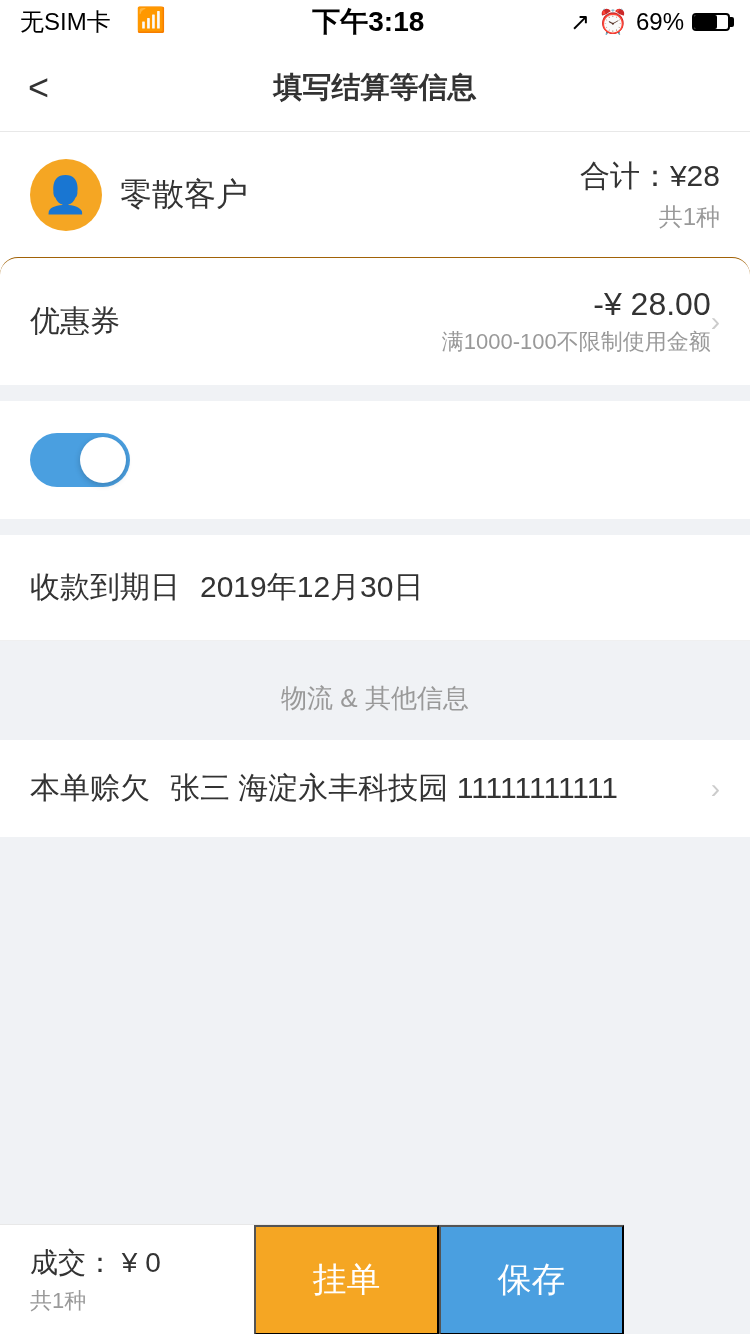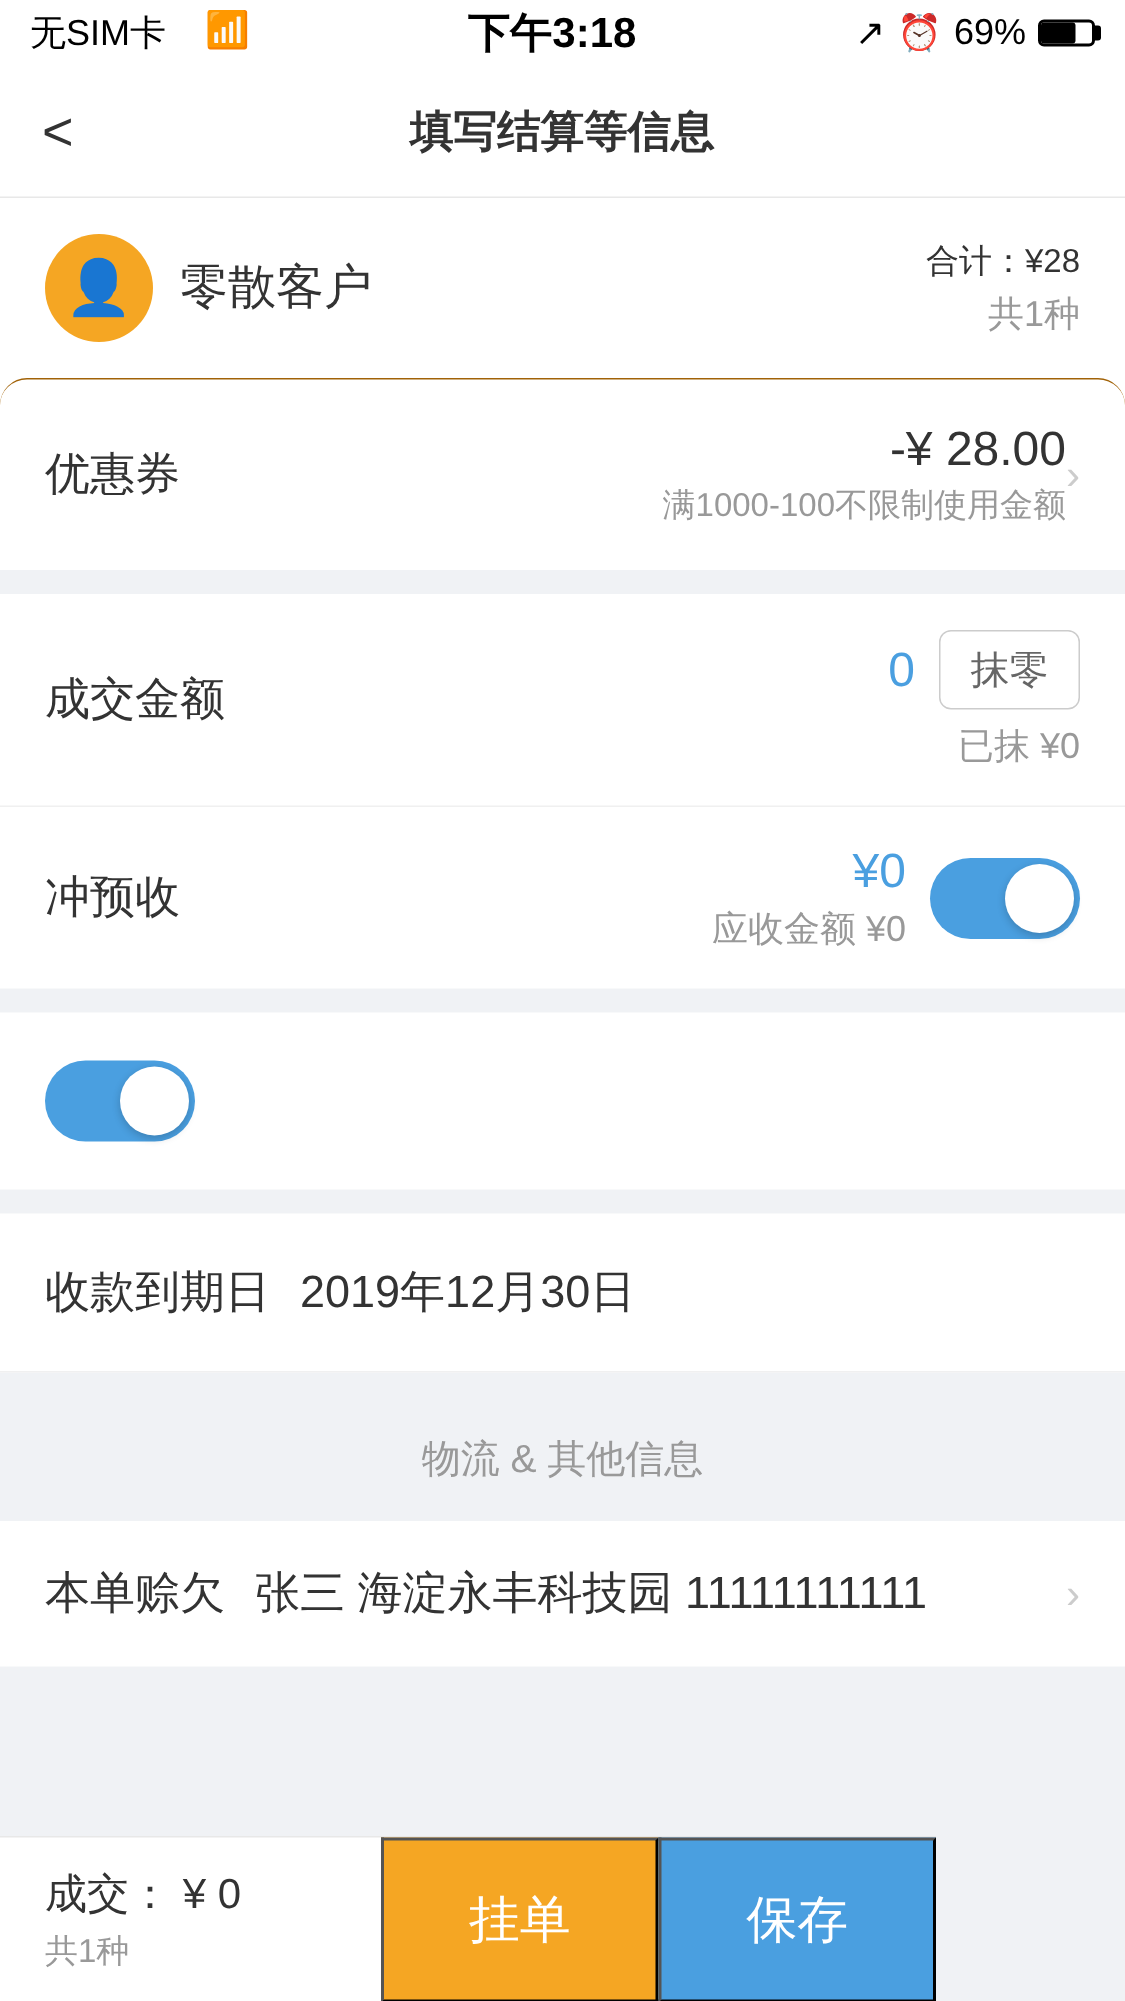--- a/index.html
+++ b/index.html
@@ -116,21 +116,21 @@
       color: #fff;
     }
     .customer-name {
       font-size: 32px;
       color: #333;
     }
     .customer-right {
       text-align: right;
     }
     .total-amount {
-      font-size: 22px;
+      font-size: 30px;
       color: #333;
     }
     .total-count {
       font-size: 24px;
       color: #999;
       margin-top: 4px;
     }
 
     
     .coupon-row {
@@ -414,46 +414,20 @@
       <div class="coupon-right">
         <div class="coupon-value-block">
           <div class="coupon-amount">-¥ 28.00</div>
           <div class="coupon-desc">满1000-100不限制使用金额</div>
         </div>
         <span class="chevron-right">›</span>
       </div>
     </div>
   </div>
 
-  <div class="transaction-section">
-
-    <div class="transaction-row">
-      <span class="row-label">成交金额</span>
-      <div style="text-align:right;">
-        <div class="row-right">
-          <input class="amount-input" type="text" value="0" style="">
-          <button class="round-off-btn">抹零</button>
-        </div>
-        <div class="amount-sub" style="margin-top:8px;">已抹  ¥0</div>
-      </div>
-    </div>
-
-    <div class="prepayment-row">
-      <span class="row-label">冲预收</span>
-      <div class="row-right">
-        <div class="amount-detail">
-          <div class="amount-main">¥0</div>
-          <div class="amount-sub">应收金额 ¥0</div>
-        </div>
-        <div class="toggle">
-          <div class="toggle-knob"></div>
-        </div>
-      </div>
-    </div>
-  </div>
 
   <div class="debt-section">
     <div class="toggle">
       <div class="toggle-knob"></div>
     </div>
   </div>
 
   <div class="section" style="margin-bottom:16px;">
     <div class="due-date-row">
       <span class="due-date-label">收款到期日</span>

